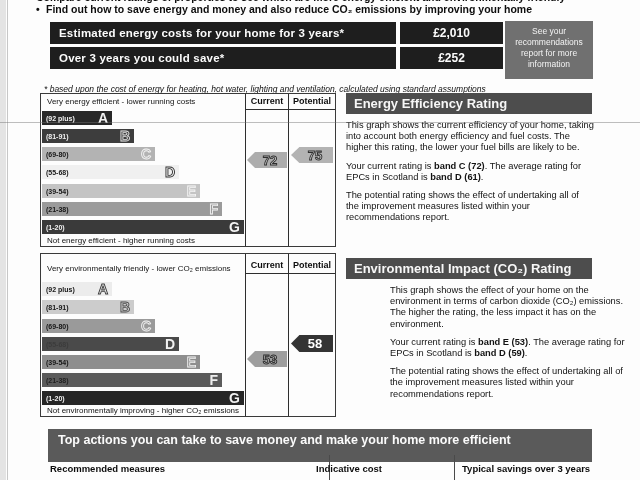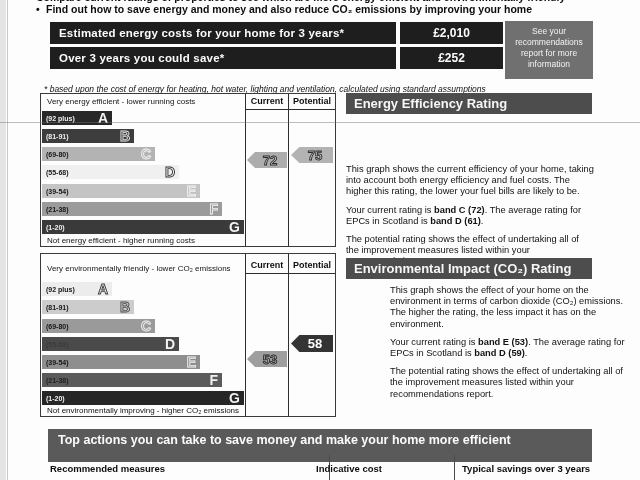--- a/index.html
+++ b/index.html
@@ -139,21 +139,21 @@
         <span class="ltr">G</span>
       </div>
 
     <div class="arrow" id="eer-cur" style="left:206px;top:58px;width:40px;height:16px;">72</div>
     <div class="arrow" id="eer-pot" style="left:250px;top:53px;width:42px;height:16px;">75</div>
 
     <div class="chart-botlabel" style="top:142px;">Not energy efficient - higher running costs</div>
   </div>
 
   <div class="abs panel-head" style="top:93px;">Energy Efficiency Rating</div>
-  <div class="abs panel-body" style="top:120px;margin-top:44px;">
+  <div class="abs panel-body" style="top:120px;">
     <p>This graph shows the current efficiency of your home, taking into account both energy efficiency and fuel costs. The higher this rating, the lower your fuel bills are likely to be.</p>
     <p><span>Your current rating is </span><b>band C (72)</b><span>. The average rating for EPCs in Scotland is </span><b>band D (61)</b><span>.</span></p>
     <p>The potential rating shows the effect of undertaking all of the improvement measures listed within your recommendations report.</p>
   </div>
 
   <div class="abs" id="scan-hline"></div>
 
   <div class="abs chartbox" style="top:253px;height:164px;">
     <div class="colline" style="left:204px;"></div>
     <div class="colline" style="left:247px;"></div>

